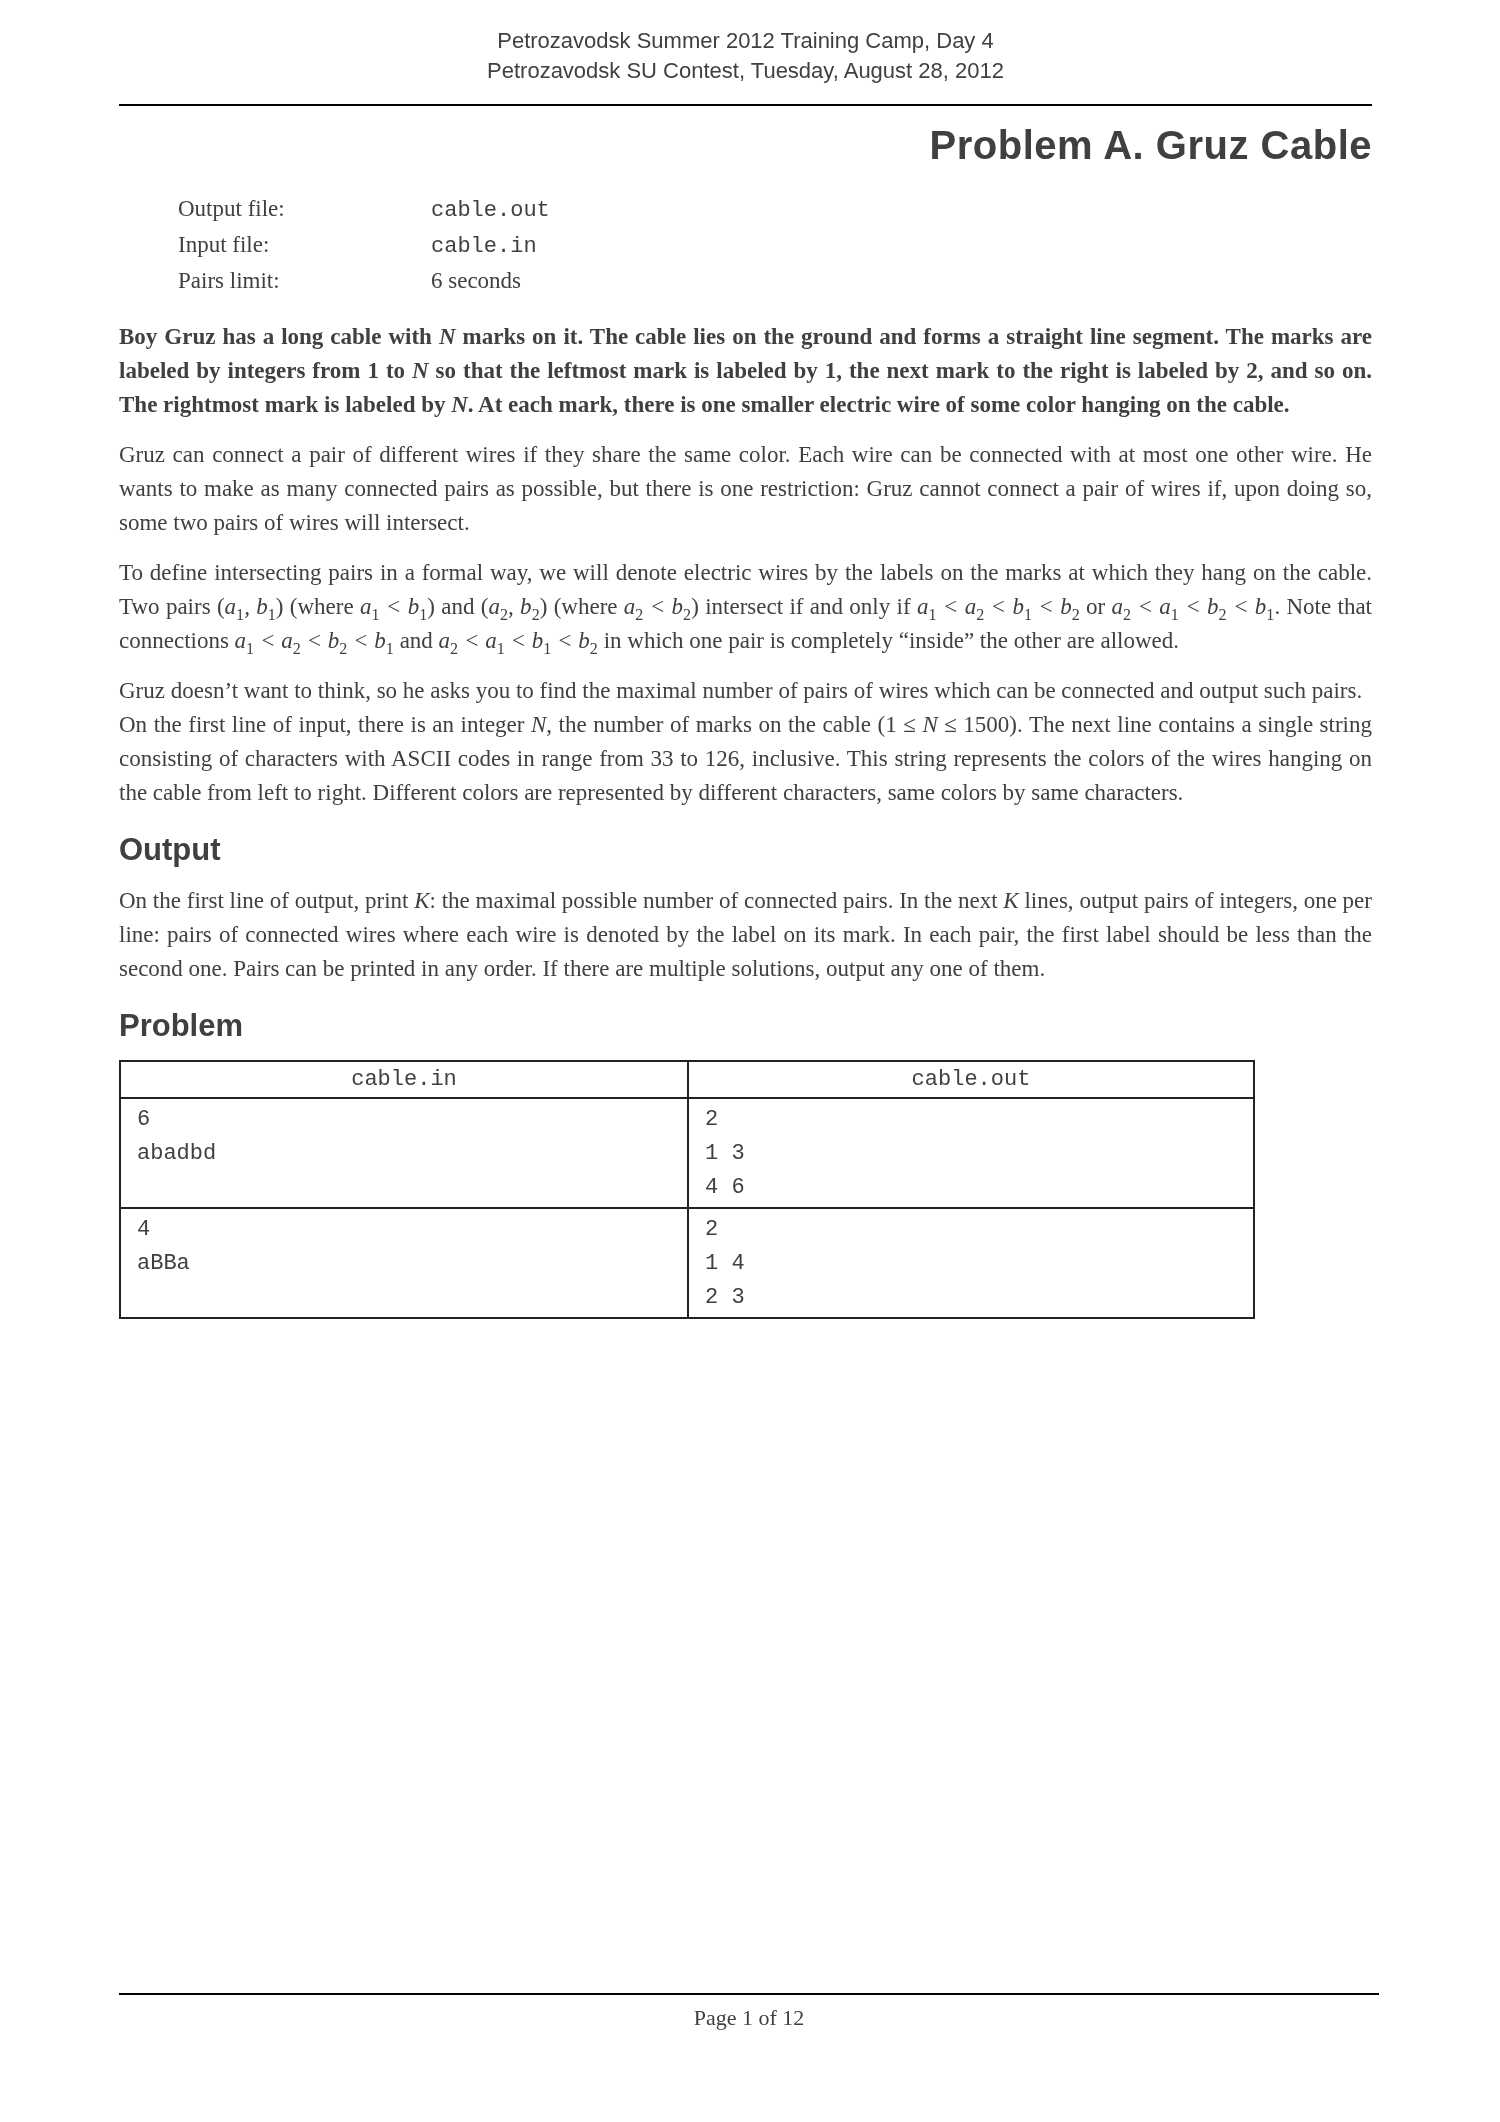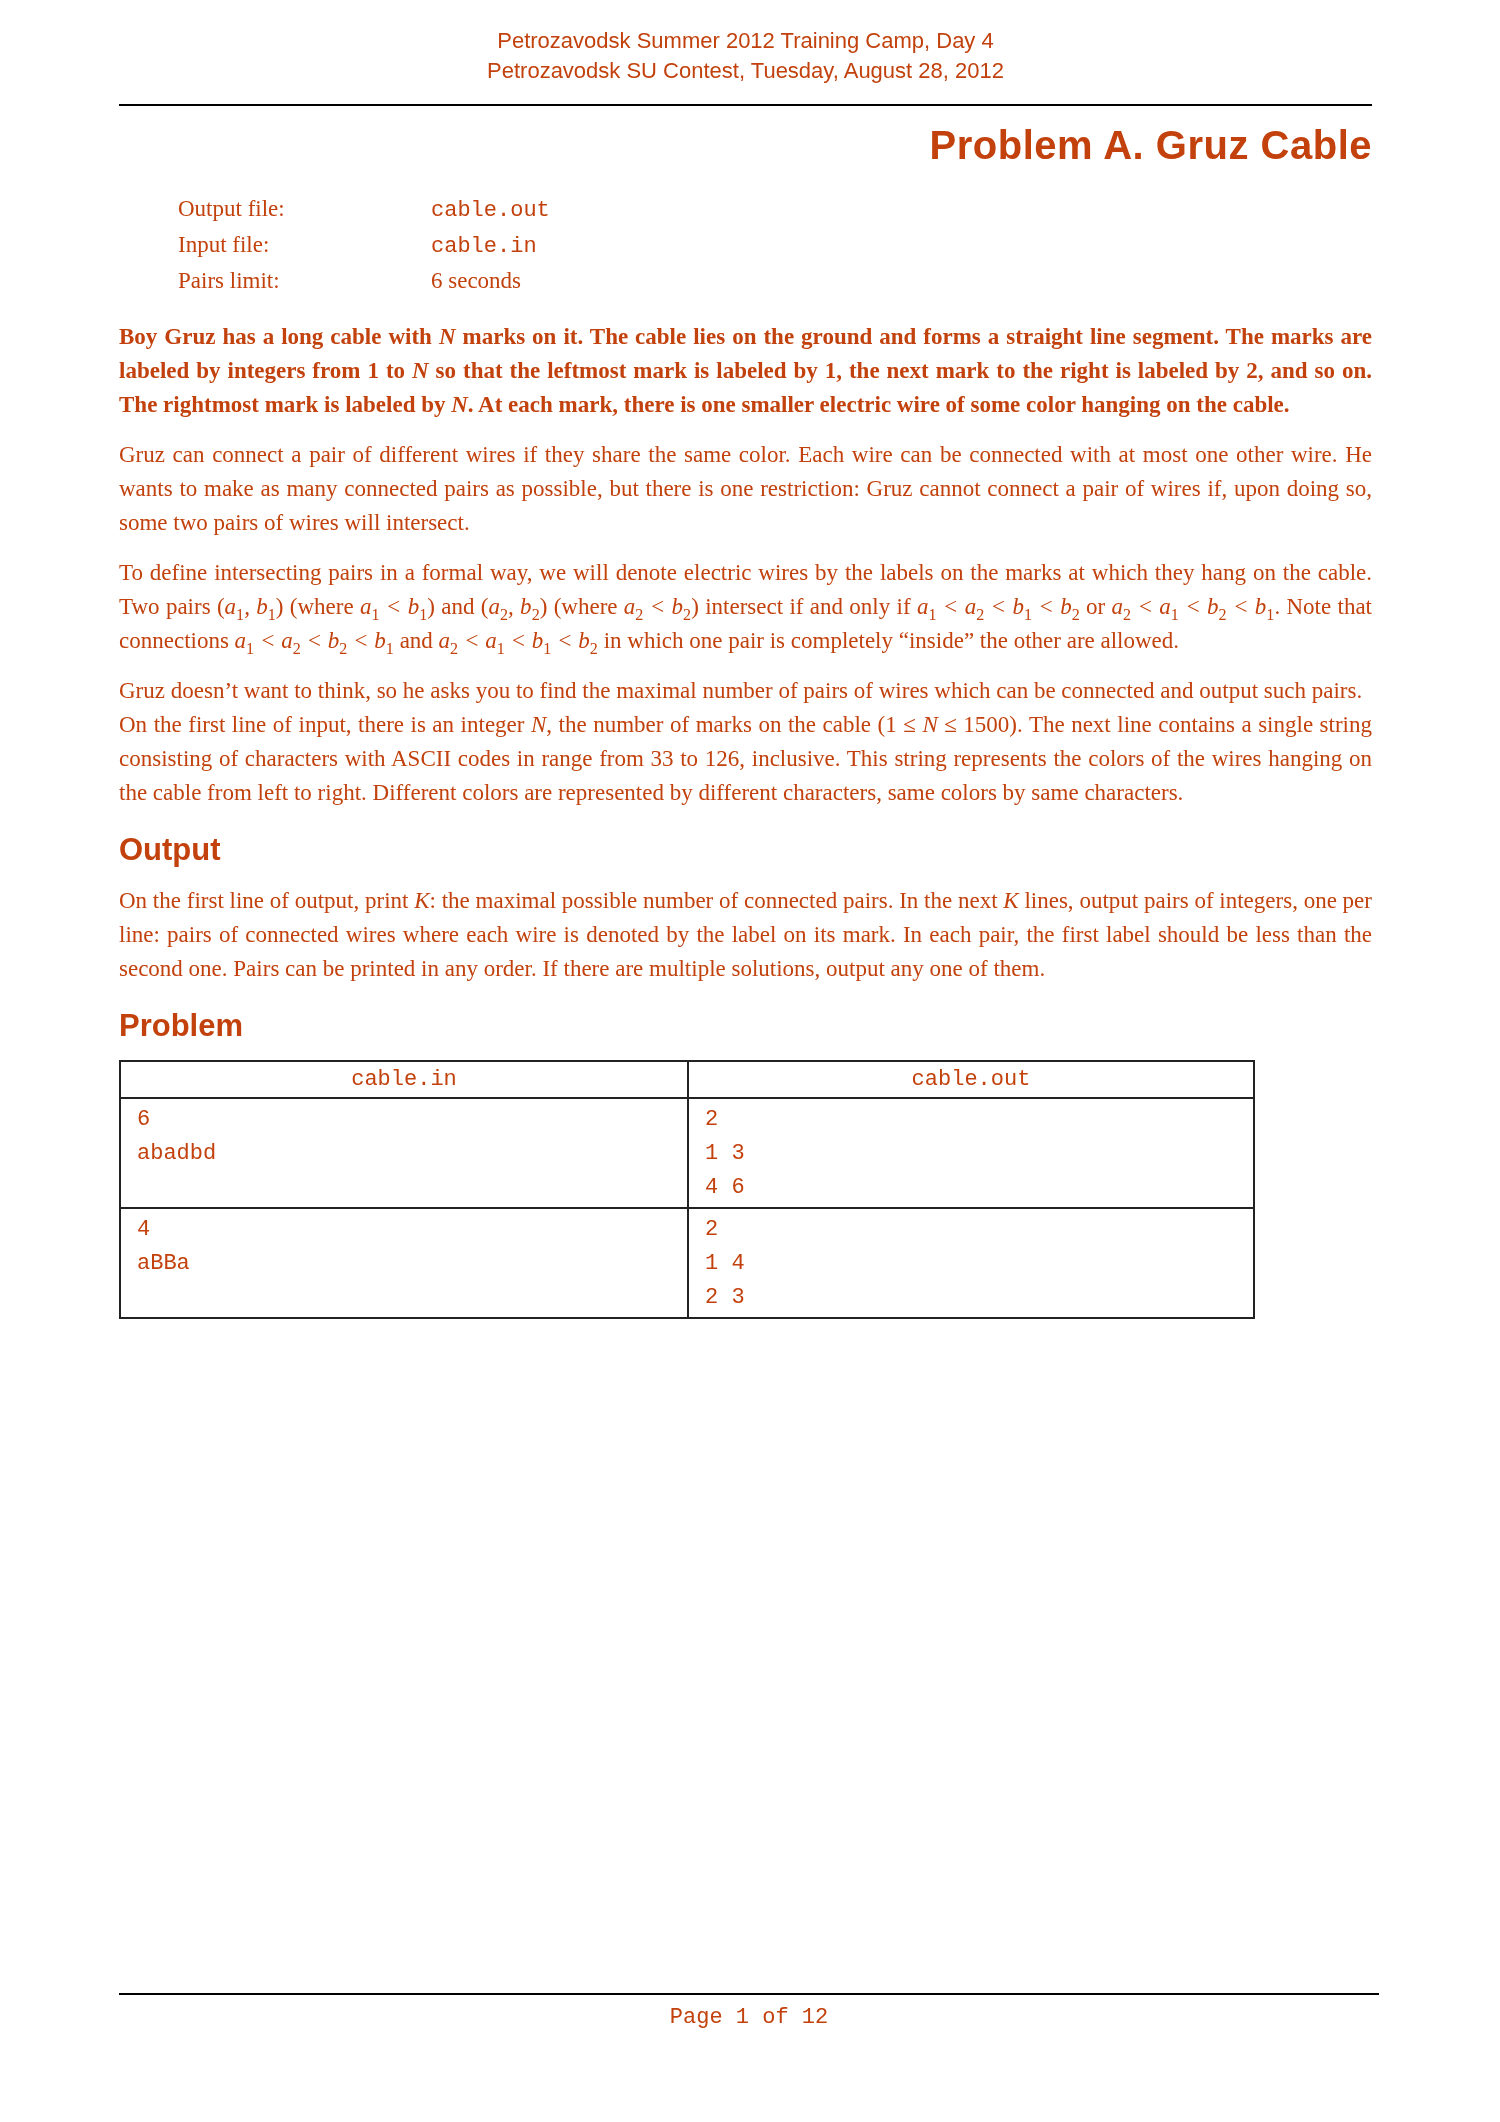--- a/index.html
+++ b/index.html
@@ -1,21 +1,21 @@
 <!DOCTYPE html>
 <html><head>
 <meta charset="utf-8">
 <style>
   html, body { margin: 0; padding: 0; background: #888; }
   .page {
     position: relative;
     width: 1500px;
     height: 2122px;
     background: #ffffff;
-    color: #c2410c;
+    color: #404040;
     font-family: "Liberation Serif", serif;
     overflow: hidden;
   }
   .content {
     position: absolute;
     left: 119px;
     top: 0;
     width: 1253px;
   }
   
@@ -98,21 +98,21 @@
   .footer {
     position: absolute;
     left: 119px;
     top: 1993px;
     width: 1260px;
   }
   .bottom-rule { border: none; border-top: 2px solid #000; margin: 0; }
   .page-num {
     margin-top: 10px;
     text-align: center;
-    font-family: Liberation Mono, monospace;
+    font-family: Liberation Serif, serif;
     font-size: 22px;
   }
 </style>
 </head>
 <body>
 
 <div class="page">
   <div class="content">
 
     <div class="hdr">

